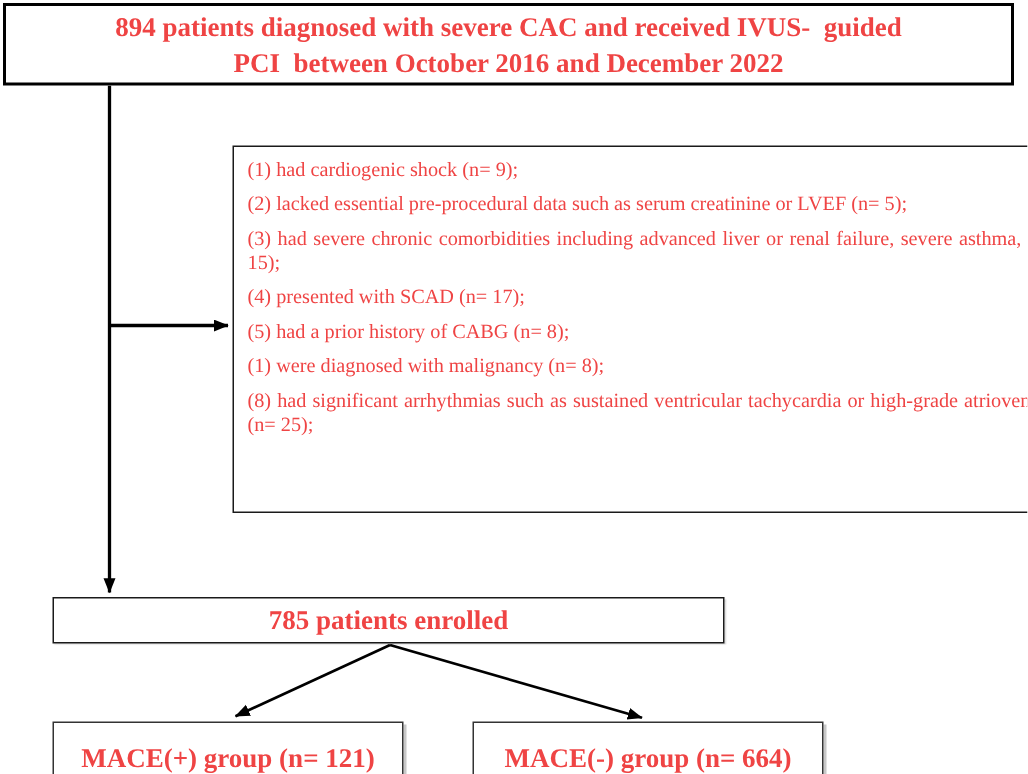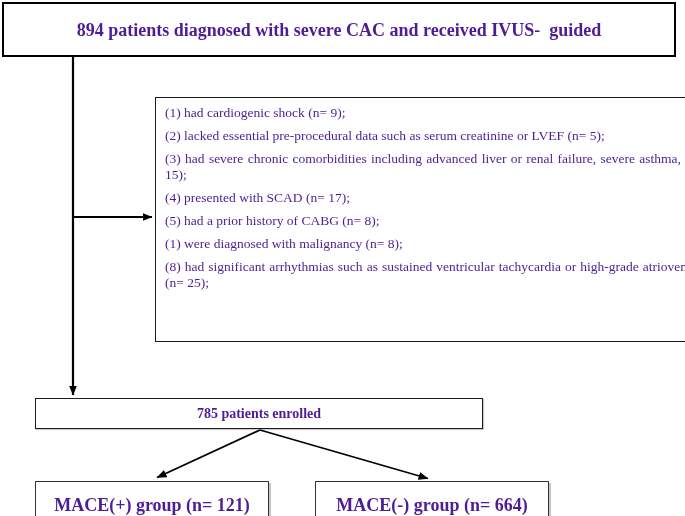--- a/index.html
+++ b/index.html
@@ -6,21 +6,21 @@
     margin: 0;
     padding: 0;
     background: #ffffff;
   }
   .canvas {
     position: relative;
     width: 685px;
     height: 516px;
     background: #ffffff;
     font-family: "Liberation Serif", "DejaVu Serif", serif;
-    color: #4c1d95;
+    color: #ef4444;
     overflow: hidden;
   }
   .connectors {
     position: absolute;
     left: 0;
     top: 0;
     width: 685px;
     height: 516px;
     pointer-events: none;
   }
@@ -64,21 +64,21 @@
   .enrolled-box {
     left: 35px;
     top: 398px;
     width: 448px;
     height: 31px;
     border: 1.5px solid #1a1a1a;
     display: flex;
     justify-content: center;
     align-items: center;
     font-weight: bold;
-    font-size: 14px;
+    font-size: 18px;
     box-shadow: 1px 1px 1px rgba(0,0,0,0.2);
   }
   .group-box {
     top: 481px;
     width: 234px;
     height: 48px;
     border: 1.5px solid #333333;
     display: flex;
     justify-content: center;
     align-items: center;
@@ -101,20 +101,21 @@
       </marker>
     </defs>
     <line x1="73" y1="57" x2="73" y2="395" stroke="#000000" stroke-width="2.2" marker-end="url(#arrowhead)"></line>
     <line x1="73" y1="217" x2="152" y2="217" stroke="#000000" stroke-width="2.2" marker-end="url(#arrowhead)"></line>
     <line x1="260" y1="430" x2="157" y2="477.5" stroke="#000000" stroke-width="1.8" marker-end="url(#arrowhead)"></line>
     <line x1="260" y1="430" x2="428" y2="478.5" stroke="#000000" stroke-width="1.8" marker-end="url(#arrowhead)"></line>
   </svg>
 
   <div class="box top-box">
     <div class="tline">894 patients diagnosed with severe CAC and received IVUS-  guided</div>
+    <div class="tline">PCI  between October 2016 and December 2022</div>
   </div>
 
   <div class="box exclusion-box">
     <div class="excl-item">(1) had cardiogenic shock (n= 9);</div>
     <div class="excl-item">(2) lacked essential pre-procedural data such as serum creatinine or LVEF (n= 5);</div>
     <div class="excl-item">(3) had severe chronic comorbidities including advanced liver or renal failure, severe asthma, or COPD (n= 15);</div>
     <div class="excl-item">(4) presented with SCAD (n= 17);</div>
     <div class="excl-item">(5) had a prior history of CABG (n= 8);</div>
     <div class="excl-item">(1) were diagnosed with malignancy (n= 8);</div>
     <div class="excl-item">(8) had significant arrhythmias such as sustained ventricular tachycardia or high-grade atrioventricular block (n= 25);</div>

